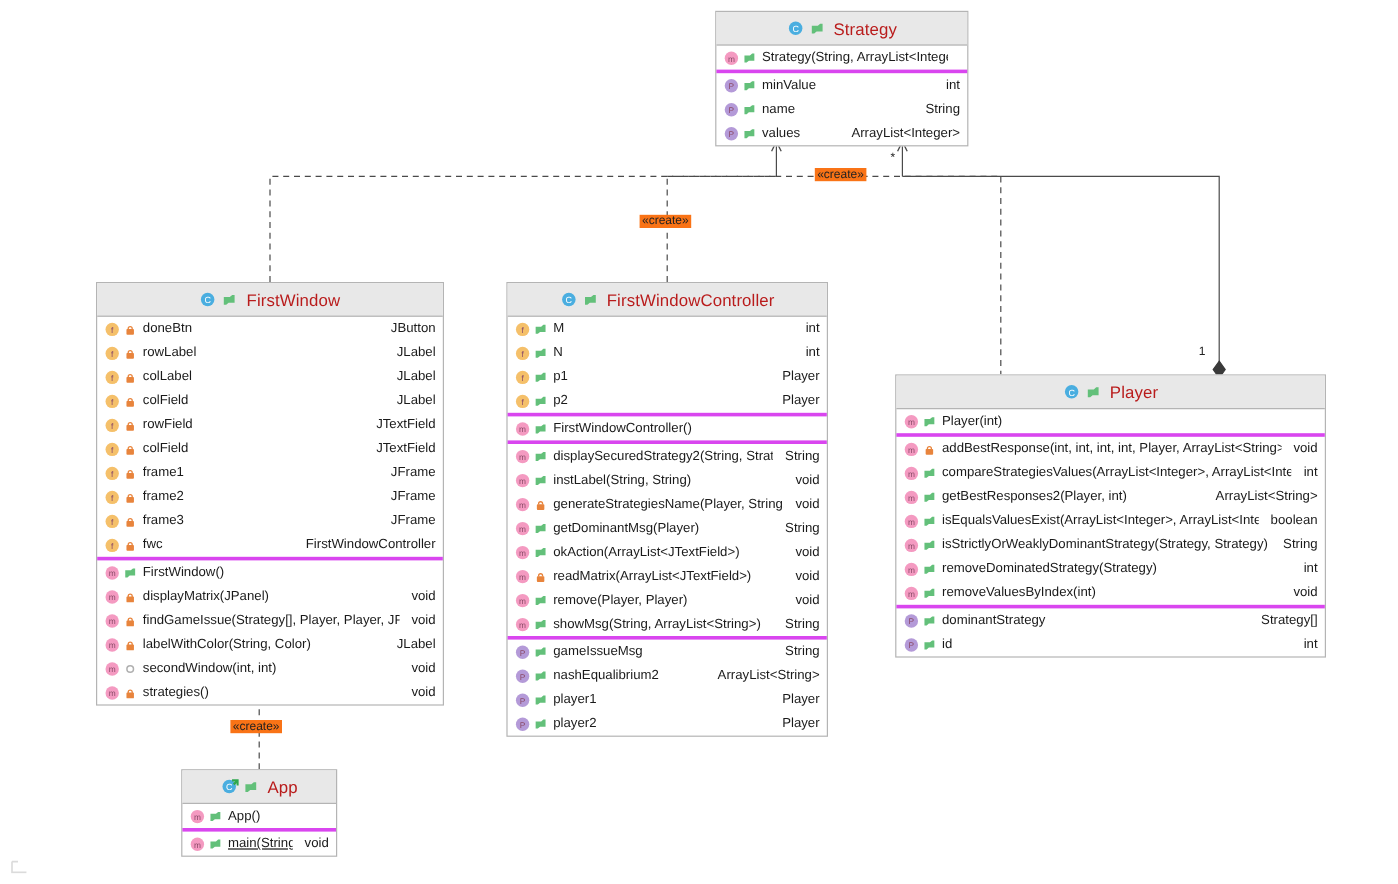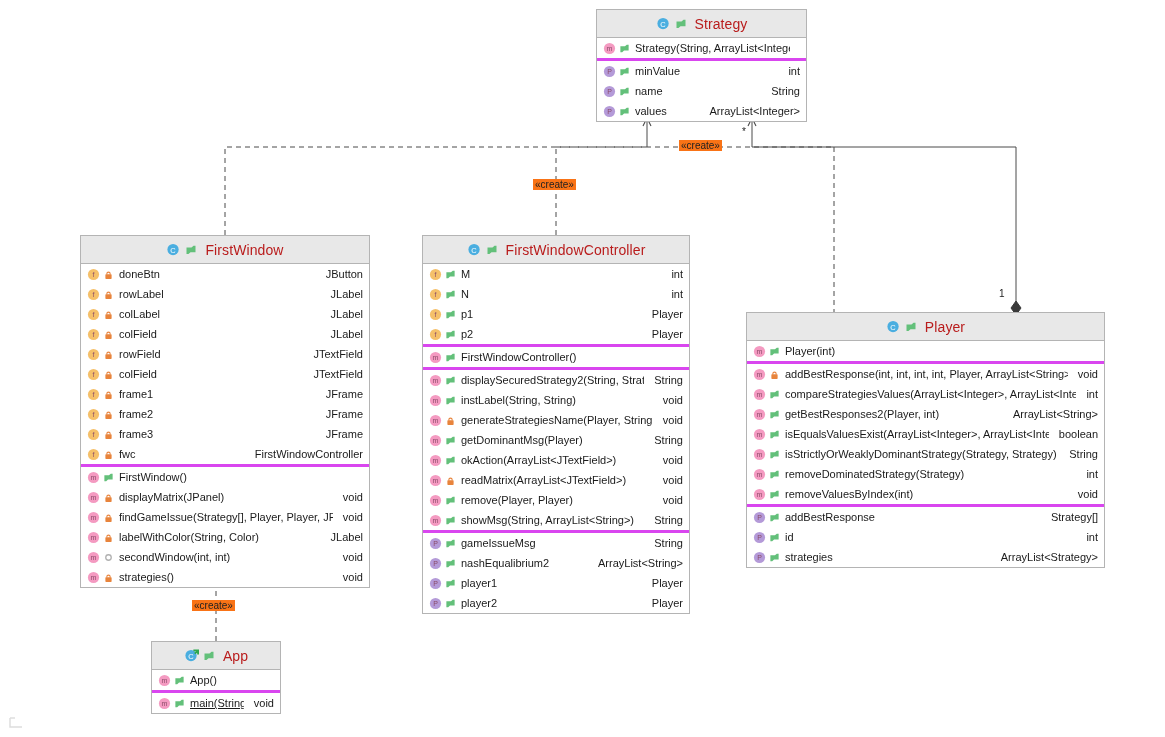--- a/index.html
+++ b/index.html
@@ -874,52 +874,37 @@
               <svg viewBox="0 0 14 14" class="ic-kind">
                 <circle cx="7" cy="7" r="6" fill="#b49ad8"></circle>
                 <text x="7" y="10" text-anchor="middle" font-size="7.5" fill="#8a4a68" font-family="&quot;Liberation Sans&quot;, sans-serif">P</text>
               </svg>
             </span>
             <span class="ic">
               <svg viewBox="0 0 12 12" class="ic-vis">
                 <path d="M1.5,3.5 L6.5,3.5 L8.5,1.8 L10.5,1.8 L10.5,8.3 L5.5,8.3 L3.5,10 L1.5,10 Z" fill="#63c07a"></path>
               </svg>
             </span>
-            <span class="m-name">addBestResponse</span>
+            <span class="m-name">dominantStrategy</span>
             <span class="m-type">Strategy[]</span>
           </div>
           <div class="uml-row">
             <span class="ic">
               <svg viewBox="0 0 14 14" class="ic-kind">
                 <circle cx="7" cy="7" r="6" fill="#b49ad8"></circle>
                 <text x="7" y="10" text-anchor="middle" font-size="7.5" fill="#8a4a68" font-family="&quot;Liberation Sans&quot;, sans-serif">P</text>
               </svg>
             </span>
             <span class="ic">
               <svg viewBox="0 0 12 12" class="ic-vis">
                 <path d="M1.5,3.5 L6.5,3.5 L8.5,1.8 L10.5,1.8 L10.5,8.3 L5.5,8.3 L3.5,10 L1.5,10 Z" fill="#63c07a"></path>
               </svg>
             </span>
             <span class="m-name">id</span>
             <span class="m-type">int</span>
-          </div>
-          <div class="uml-row">
-            <span class="ic">
-              <svg viewBox="0 0 14 14" class="ic-kind">
-                <circle cx="7" cy="7" r="6" fill="#b49ad8"></circle>
-                <text x="7" y="10" text-anchor="middle" font-size="7.5" fill="#8a4a68" font-family="&quot;Liberation Sans&quot;, sans-serif">P</text>
-              </svg>
-            </span>
-            <span class="ic">
-              <svg viewBox="0 0 12 12" class="ic-vis">
-                <path d="M1.5,3.5 L6.5,3.5 L8.5,1.8 L10.5,1.8 L10.5,8.3 L5.5,8.3 L3.5,10 L1.5,10 Z" fill="#63c07a"></path>
-              </svg>
-            </span>
-            <span class="m-name">strategies</span>
-            <span class="m-type">ArrayList&lt;Strategy&gt;</span>
           </div>
         </div>
       </div>
       <div class="uml-class" style="left: 151px; top: 641px; width: 130px;">
         <div class="uml-header">
           <svg viewBox="0 0 16 16" width="15" height="15">
             <circle cx="7.5" cy="8" r="6" fill="#4aaee0"></circle>
             <text x="7.5" y="11.3" text-anchor="middle" font-size="8" fill="#ffffff" font-family="&quot;Liberation Sans&quot;, sans-serif">C</text>
             <path d="M10,2.5 L15,2.5 L15,7 M15,2.5 L11.5,6" fill="none" stroke="#2fa84f" stroke-width="2"></path>
           </svg>

